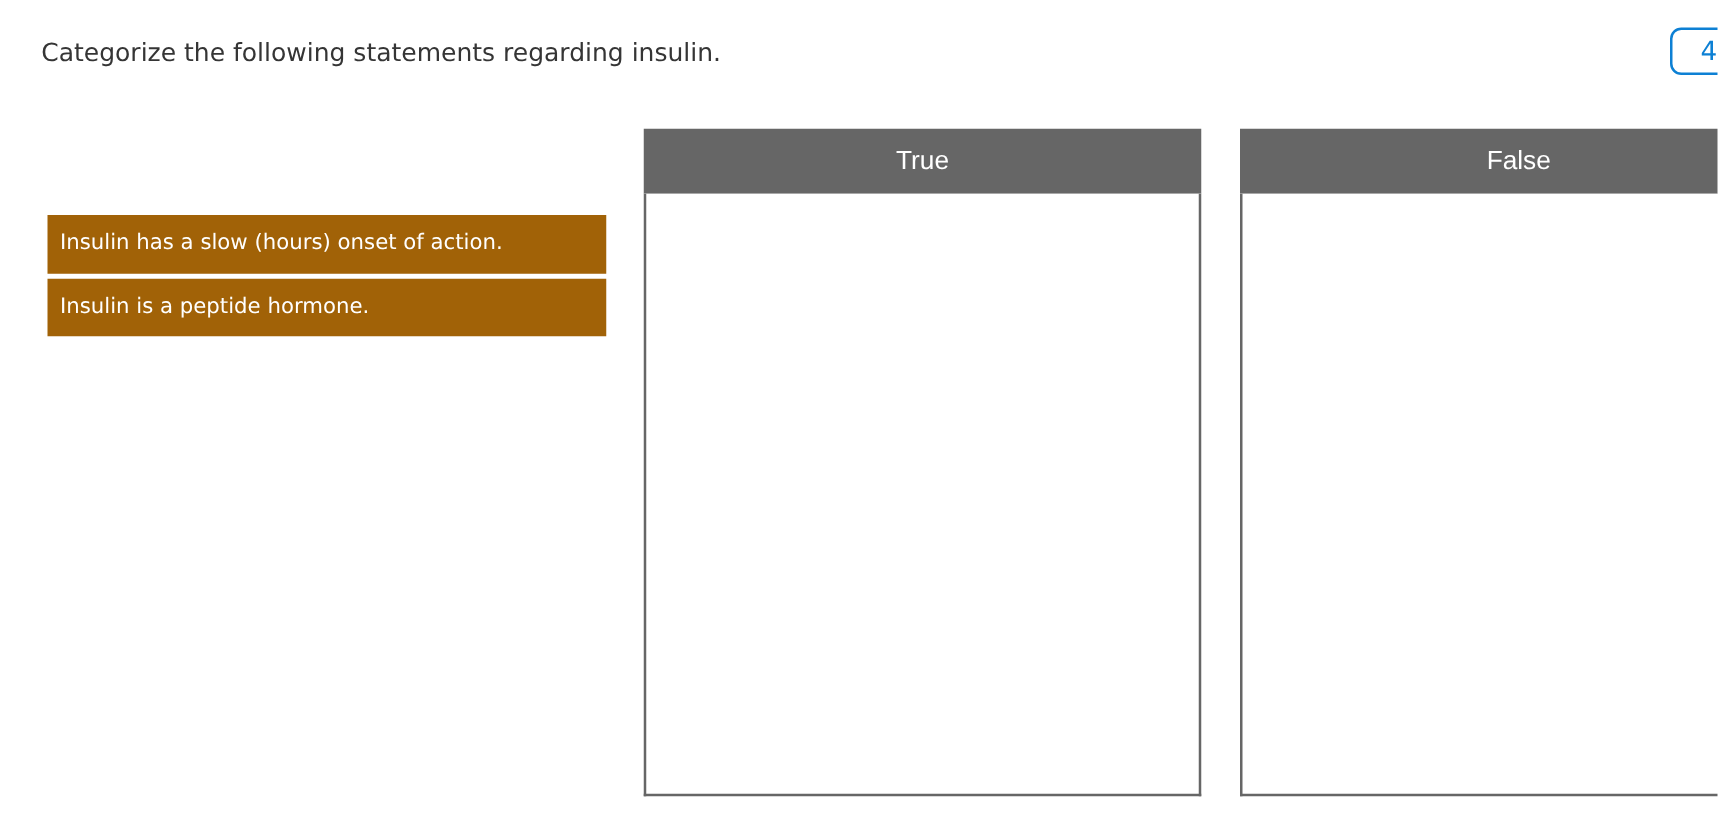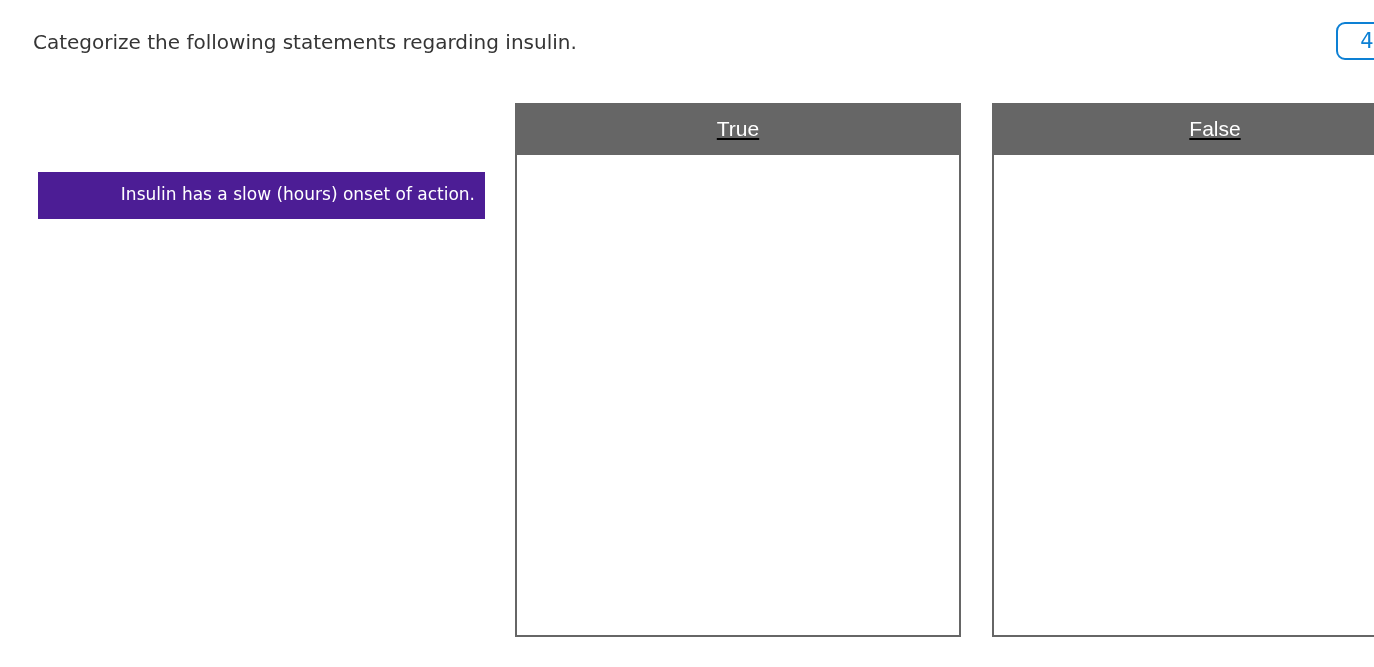--- a/index.html
+++ b/index.html
@@ -60,36 +60,35 @@
   
   .tiles {
     position: absolute;
     left: 38px;
     top: 172px;
     width: 447px;
   }
   .tile {
     box-sizing: border-box;
     width: 447px;
-    background: #4c1d95;
+    background: #a16207;
     color: #ffffff;
     font-size: 17px;
     line-height: 37.5px;
-    text-align: right;
+    text-align: left;
     padding: 4px 10px 5px 10px;
     margin-bottom: 4px;
     cursor: move;
     font-family: "DejaVu Sans", sans-serif;
   }
 
   
   .column {
     position: absolute;
     top: 103px;
-    text-decoration: underline;
   }
   .column.true-col  { left: 515px; width: 446px; }
   .column.false-col { left: 992px; width: 446px; }
 
   .col-header {
     box-sizing: border-box;
     height: 52px;
     background: #666666;
     color: #ffffff;
     font-size: 21px;
@@ -110,20 +109,21 @@
 
 <div id="stage">
 
   <div class="prompt-row">
     <div class="prompt-title">Categorize the following statements regarding insulin.</div>
     <div class="count-badge">4</div>
   </div>
 
   <div class="tiles">
     <div class="tile">Insulin has a slow (hours) onset of action.</div>
+    <div class="tile">Insulin is a peptide hormone.</div>
   </div>
 
   <div class="column true-col">
     <div class="col-header">True</div>
     <div class="col-dropzone"></div>
   </div>
 
   <div class="column false-col">
     <div class="col-header">False</div>
     <div class="col-dropzone"></div>

